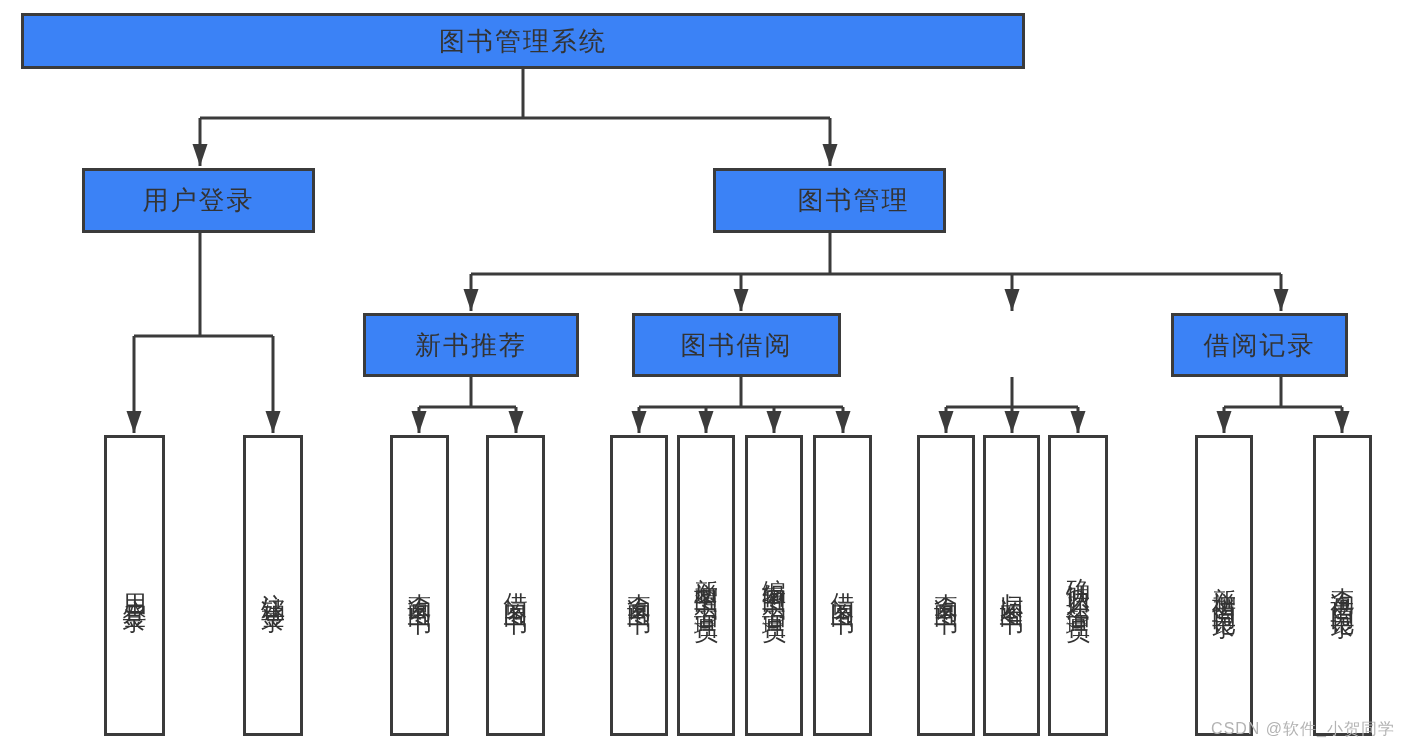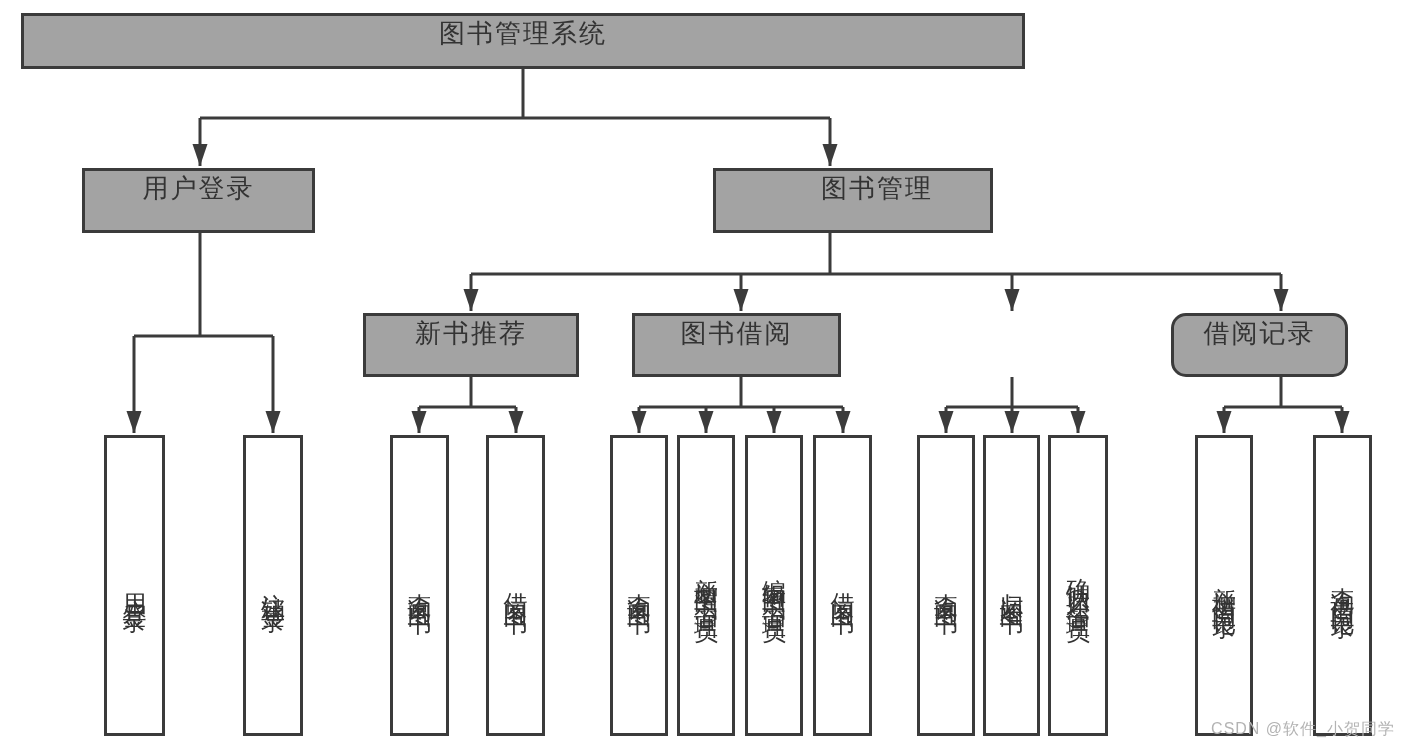--- a/index.html
+++ b/index.html
@@ -1,22 +1,22 @@
 <!DOCTYPE html>
 <html><head>
 <meta charset="utf-8">
 <style>
   html,body{margin:0;padding:0;background:#fff;}
   #canvas{
     position:relative;width:1405px;height:747px;background:#fff;overflow:hidden;
     font-family:"Liberation Sans",sans-serif;color:#333;
   }
   .box{
-    position:absolute;box-sizing:border-box;background:#a3a3a3;
-    border:3px solid #3b3b3b;display:flex;align-items:flex-start;justify-content:center;
+    position:absolute;box-sizing:border-box;background:#3b82f6;
+    border:3px solid #3b3b3b;display:flex;align-items:center;justify-content:center;
     z-index:2;
   }
   .hlabel{font-size:26px;letter-spacing:2px;color:#333;white-space:nowrap;}
   .leaf{position:absolute;box-sizing:border-box;background:#fff;border:3px solid #3b3b3b;
     top:435px;height:301px;display:flex;align-items:center;justify-content:center;z-index:2;}
   .vlabel{
     writing-mode:vertical-rl;text-orientation:mixed;
     font-size:24px;letter-spacing:6px;line-height:1;color:#333;white-space:nowrap;
   }
   #wires{position:absolute;left:0;top:0;z-index:1;}
@@ -66,31 +66,31 @@
     <line x1="1342" y1="407" x2="1342" y2="433" stroke="#3b3b3b" stroke-width="3" marker-end="url(#ah)"></line>
   </svg>
 
   <div class="box" style="left:21px;top:13px;width:1004px;height:56px;">
     <span class="hlabel">图书管理系统</span>
   </div>
 
   <div class="box" style="left:82px;top:168px;width:233px;height:65px;">
     <span class="hlabel">用户登录</span>
   </div>
-  <div class="box" style="left:713px;top:168px;width:280px;height:65px;padding-left:48px;">
+  <div class="box" style="left:713px;top:168px;width:233px;height:65px;padding-left:48px;">
     <span class="hlabel">图书管理</span>
   </div>
 
   <div class="box" style="left:363px;top:313px;width:216px;height:64px;">
     <span class="hlabel">新书推荐</span>
   </div>
   <div class="box" style="left:632px;top:313px;width:209px;height:64px;">
     <span class="hlabel">图书借阅</span>
   </div>
-  <div class="box" style="left:1171px;top:313px;width:177px;height:64px;border-radius:15px;">
+  <div class="box" style="left:1171px;top:313px;width:177px;height:64px;">
     <span class="hlabel">借阅记录</span>
   </div>
 
   <div class="leaf" style="left:104px;width:61px;">
     <span class="vlabel">用户登录</span>
   </div>
   <div class="leaf" style="left:243px;width:60px;">
     <span class="vlabel">注销登录</span>
   </div>
 

